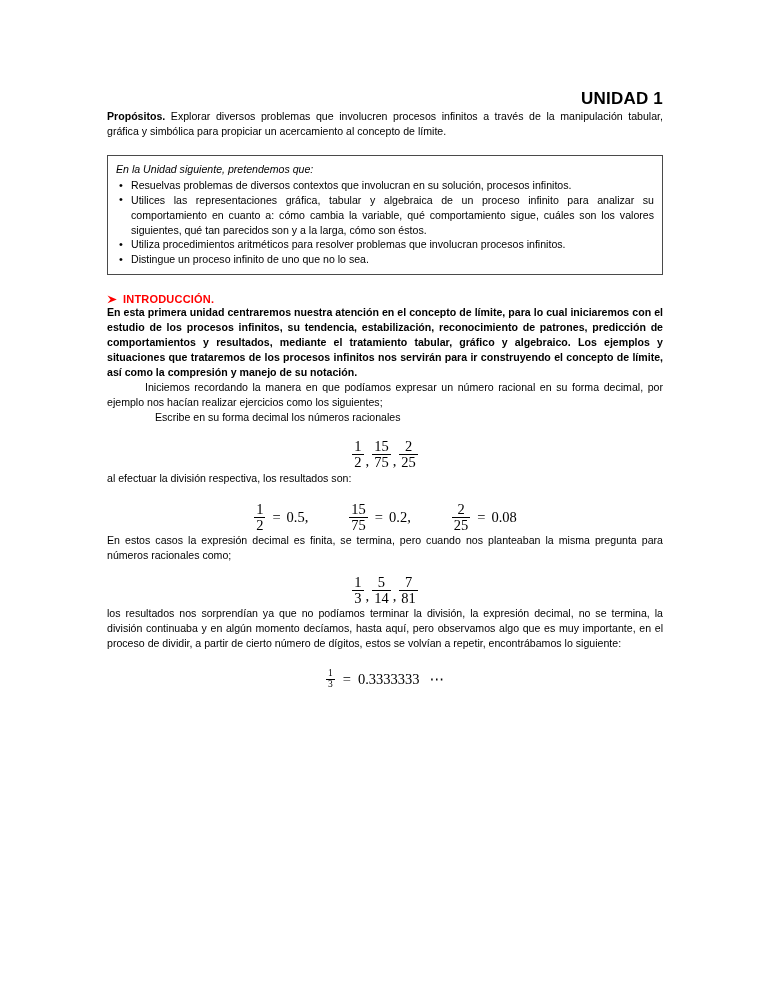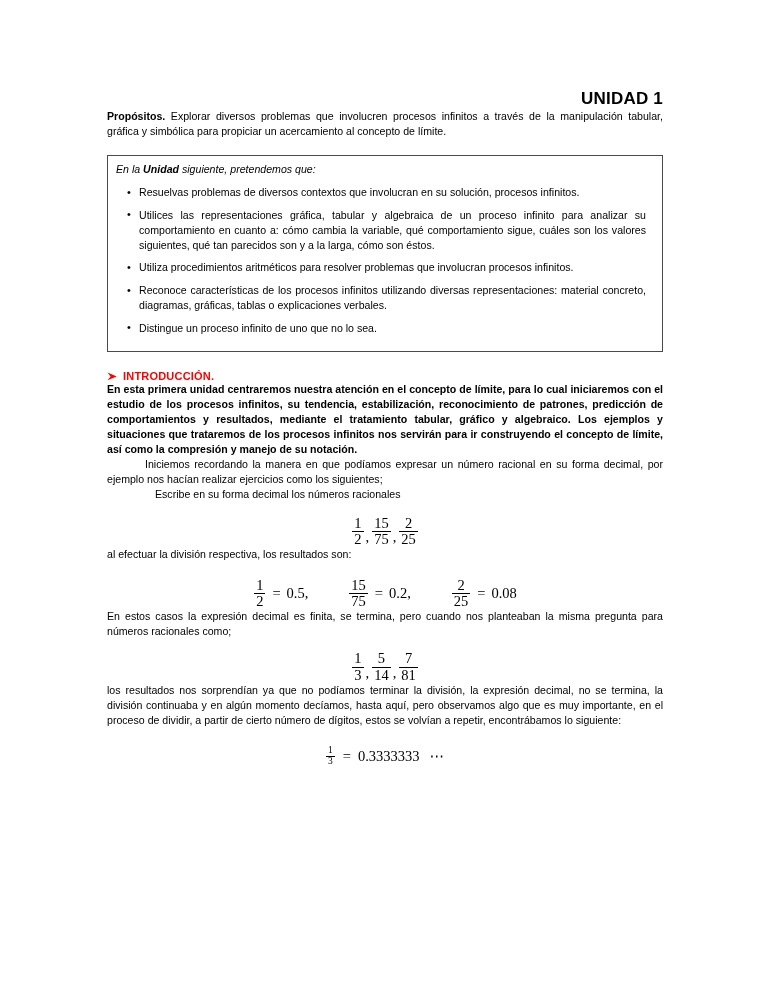--- a/index.html
+++ b/index.html
@@ -72,35 +72,35 @@
     padding: 6px 8px 7px 8px;
     box-sizing: border-box;
   }
   .goals-intro {
     font-size: 10.6px;
     font-style: italic;
     line-height: 1.4;
     margin: 0 0 1px 0;
   }
   .goals-intro b {
-    font-weight: bold;
+    font-weight: normal;
     font-style: italic;
   }
   ul.goals {
     list-style: none;
     margin: 0;
     padding: 0;
   }
   ul.goals li {
     position: relative;
     font-size: 10.6px;
     line-height: 1.4;
     text-align: justify;
     padding-left: 15px;
-    margin: 8px;
+    margin: 0;
   }
   ul.goals li::before {
     content: "\2022";
     position: absolute;
     left: 3px;
     top: -0.5px;
     font-size: 11px;
   }
 
   
@@ -198,21 +198,20 @@
     <h1 class="doc-title">UNIDAD 1</h1>
 
     <p class="body purpose"><span class="lead">Propósitos.</span><span> Explorar diversos problemas que involucren procesos infinitos a través de la manipulación tabular, gráfica y simbólica para propiciar un acercamiento al concepto de límite.</span></p>
 
     <div class="goals-box">
       <p class="goals-intro"><span>En la </span><b>Unidad</b><span> siguiente, pretendemos que:</span></p>
       <ul class="goals">
         <li>Resuelvas problemas de diversos contextos que involucran en su solución, procesos infinitos.</li>
         <li>Utilices las representaciones gráfica, tabular y algebraica de un proceso infinito para analizar su comportamiento en cuanto a: cómo cambia la variable, qué comportamiento sigue, cuáles son los valores siguientes, qué tan parecidos son y a la larga, cómo son éstos.</li>
         <li>Utiliza procedimientos aritméticos para resolver problemas que involucran procesos infinitos.</li>
-        <li>Reconoce características de los procesos infinitos utilizando diversas representaciones: material concreto, diagramas, gráficas, tablas o explicaciones verbales.</li>
         <li>Distingue un proceso infinito de uno que no lo sea.</li>
       </ul>
     </div>
 
     <div class="section-head">
       <span class="arrow-bullet">
         <svg width="11" height="9" viewBox="0 0 11 9" aria-hidden="true">
           <path d="M0.5 0.6 L9.8 4.4 L0.5 8.2 L3.6 4.4 Z" fill="#ff0000"></path>
         </svg>
       </span>

